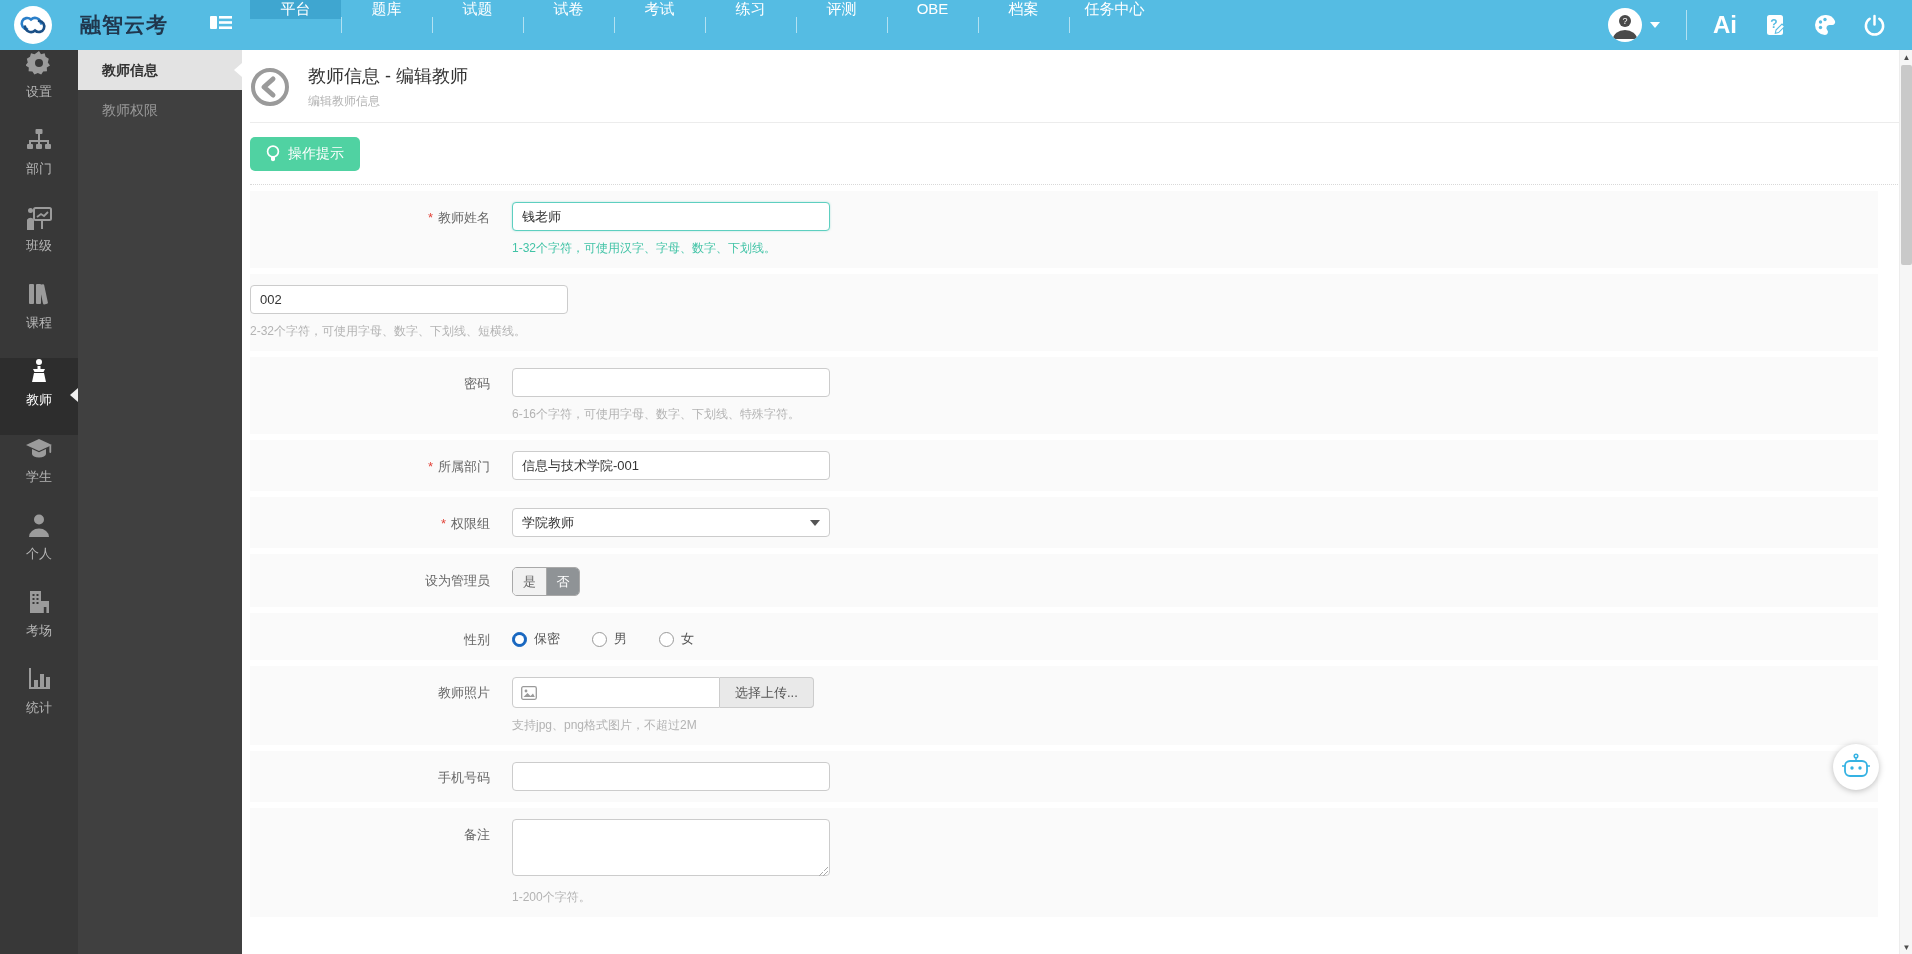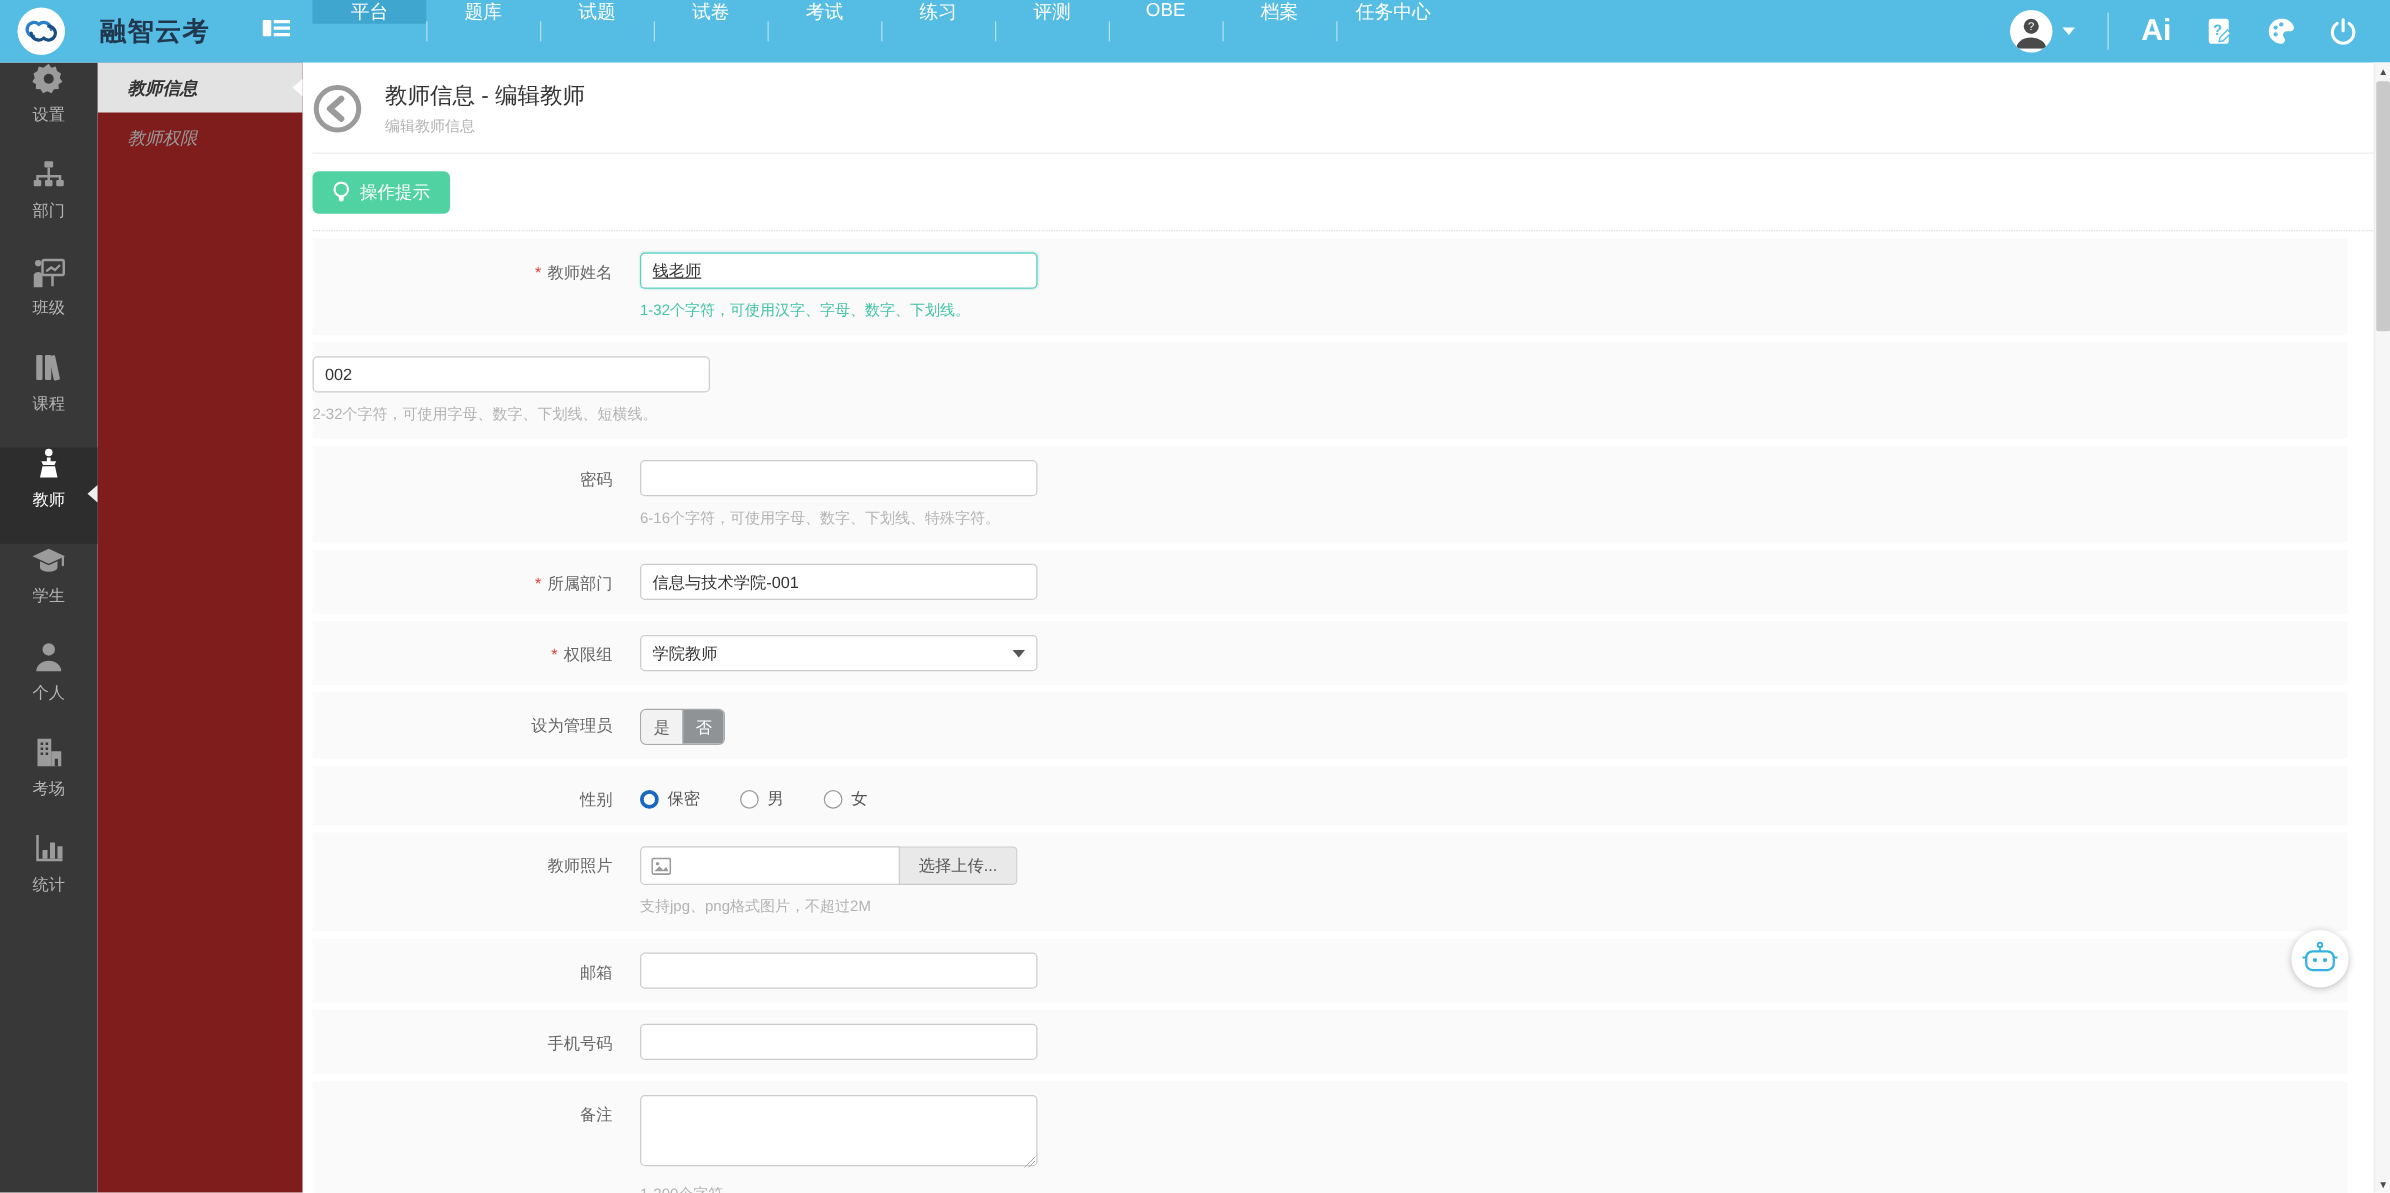--- a/index.html
+++ b/index.html
@@ -34,21 +34,21 @@
   .side-item { position:relative; height:77px; display:flex; flex-direction:column; align-items:center;
     gap:7px; color:#9b9b9b; cursor:pointer; }
   .side-item .s-label { font-size:13px; color:#b5b5b5; }
   .side-item.active { background:#2d2d2d; color:#ffffff; }
   .side-item.active .s-label { color:#fff; }
   .side-item.active::after { content:""; position:absolute; right:0; top:30px; width:0; height:0;
     border-top:7px solid transparent; border-bottom:7px solid transparent; border-right:8px solid #efefef; }
   .side-item svg { display:block; }
 
   
-  .submenu { position:absolute; left:78px; top:50px; width:164px; height:904px; background:#7f1d1d; z-index:15;font-style:italic; }
+  .submenu { position:absolute; left:78px; top:50px; width:164px; height:904px; background:#404040; z-index:15; }
   .sub-item { position:relative; height:40px; line-height:40px; padding-left:24px; font-size:14px;
     color:#9a9a9a; cursor:pointer; }
   .sub-item.active { background:#e3e3e3; color:#333; font-weight:bold; }
   .sub-item.active::after { content:""; position:absolute; right:0; top:13px; width:0; height:0;
     border-top:7px solid transparent; border-bottom:7px solid transparent; border-right:8px solid #fff; }
 
   
   .content { position:absolute; left:230px; top:50px; width:1670px; height:904px; background:#fff;
     padding:14px 0 0 20px; }
   .page-head { display:flex; align-items:center; gap:18px; padding-bottom:12px;
@@ -63,21 +63,21 @@
 
   
   .form { margin-top:6px; width:1628px; }
   .frow { background:#fafafa; display:flex; margin-bottom:6px; padding:11px 0; }
   .flabel { flex:0 0 262px; text-align:right; padding-right:22px; font-size:13px; color:#666;
     padding-top:7px; white-space:nowrap; }
   .req { color:#e2443a; margin-right:5px; font-size:13px; }
   .fctrl { flex:1; }
   .tinput { width:318px; height:29px; border:1px solid #ccc; border-radius:4px; background:#fff;
     padding:0 9px; font-size:13px; color:#333; outline:none; font-family:inherit; }
-  .tinput.focused { border-color:#5ecfc0; box-shadow:0 0 2px rgba(94,207,192,.5);text-decoration:underline; }
+  .tinput.focused { border-color:#5ecfc0; box-shadow:0 0 2px rgba(94,207,192,.5); }
   .hint { font-size:12px; color:#b3b3b3; margin-top:9px; }
   .hint.ok { color:#41c3a6; }
   .selectbox { width:318px; height:29px; border:1px solid #ccc; border-radius:4px; background:#fff;
     display:flex; align-items:center; padding:0 9px; font-size:13px; color:#333; cursor:pointer; }
   .selectbox .sel-caret { margin-left:auto; width:0; height:0; border-left:5px solid transparent;
     border-right:5px solid transparent; border-top:6px solid #555; }
   .toggle { display:inline-flex; border:1px solid #a9a9a9; border-radius:5px; overflow:hidden; margin-top:2px; }
   .tog-opt { width:33px; height:27px; display:flex; align-items:center; justify-content:center;
     font-size:13px; color:#666; background:#f2f2f2; cursor:pointer; }
   .tog-opt.on { background:#8f9396; color:#fff; }
@@ -381,26 +381,20 @@
               <circle cx="5" cy="5" r="1.4" fill="#9a9a9a"></circle>
               <path d="M2.5 11 l4-4 3 3 2.5-2.5 1.8 3.5 z" fill="#9a9a9a"></path>
             </svg>
           </div>
           <button class="file-btn">选择上传...</button>
         </div>
         <div class="hint">支持jpg、png格式图片，不超过2M</div>
       </div>
     </div>
 
-    <div class="frow">
-      <div class="flabel">邮箱</div>
-      <div class="fctrl">
-        <input class="tinput" value="" style="">
-      </div>
-    </div>
 
     <div class="frow">
       <div class="flabel">手机号码</div>
       <div class="fctrl">
         <input class="tinput" value="" style="">
       </div>
     </div>
 
     <div class="frow">
       <div class="flabel">备注</div>

